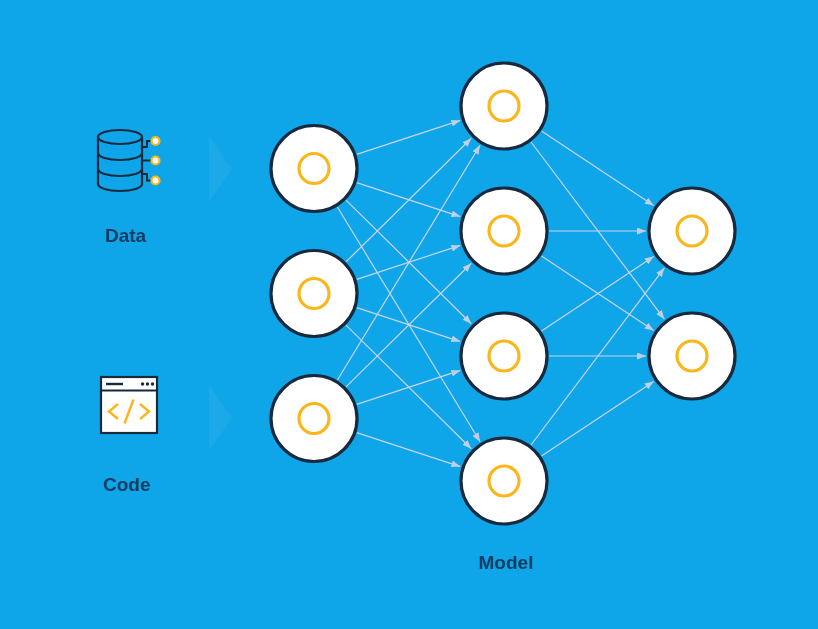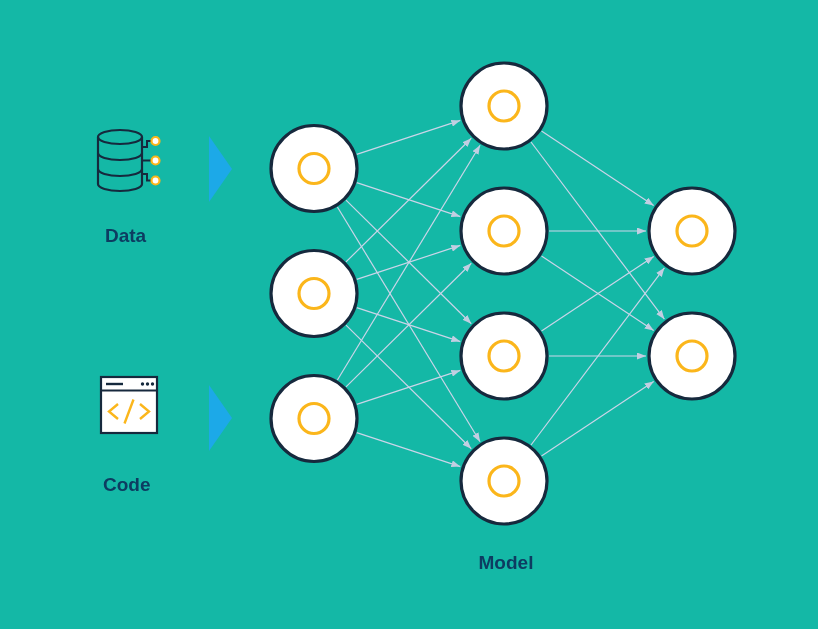--- a/index.html
+++ b/index.html
@@ -4,21 +4,21 @@
 <style>
   html, body {
     margin: 0;
     padding: 0;
     background: #ffffff;
   }
   .stage {
     position: relative;
     width: 818px;
     height: 629px;
-    background: #14b8a6;
+    background: #0ea5e9;
     overflow: hidden;
     font-family: "Liberation Sans", sans-serif;
   }
   svg { display: block; }
 
   .edge {
     stroke: var(--line, #CBD5E9);
     stroke-width: 1.2;
     fill: none;
   }

